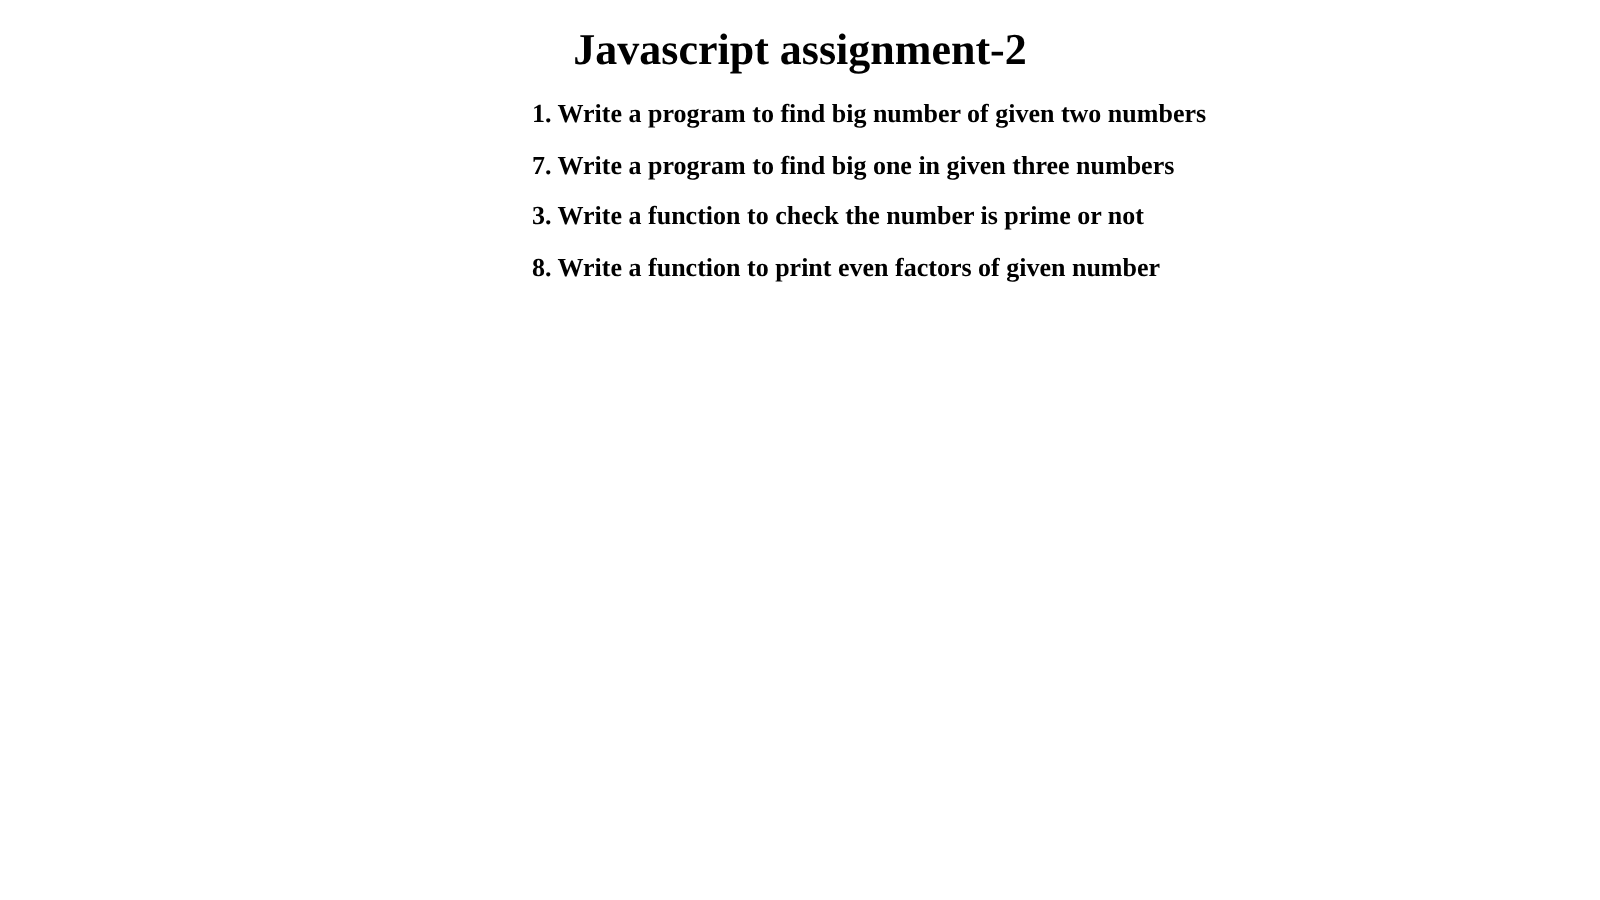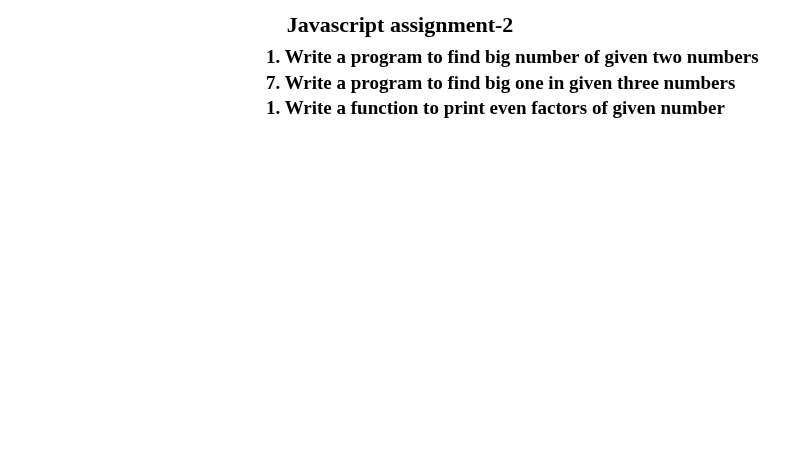--- a/index.html
+++ b/index.html
@@ -30,31 +30,32 @@
     }
     .tasks {
       position: absolute;
       left: 266px;
       top: 48px;
       margin: 0;
       padding: 0;
       list-style: none;
     }
     .task {
-      font-size: 19px;
+      font-size: 13px;
       font-weight: bold;
       line-height: 17px;
       height: 17px;
       margin: 0 0 8.5px 0;
       white-space: nowrap;
     }
   </style>
 </head>
 <body>
 
 <div class="page">
   <h1 class="title">Javascript assignment-2</h1>
   <ul class="tasks">
     <li class="task">1. Write a program to find big number of given two numbers</li>
     <li class="task">7. Write a program to find big one in given three numbers</li>
-    <li class="task">1. Write a function to print even factors of given number</li>
+    <li class="task">3. Write a function to check the number is prime or not</li>
+    <li class="task">8. Write a function to print even factors of given number</li>
   </ul>
 </div>
 
 </body></html>

